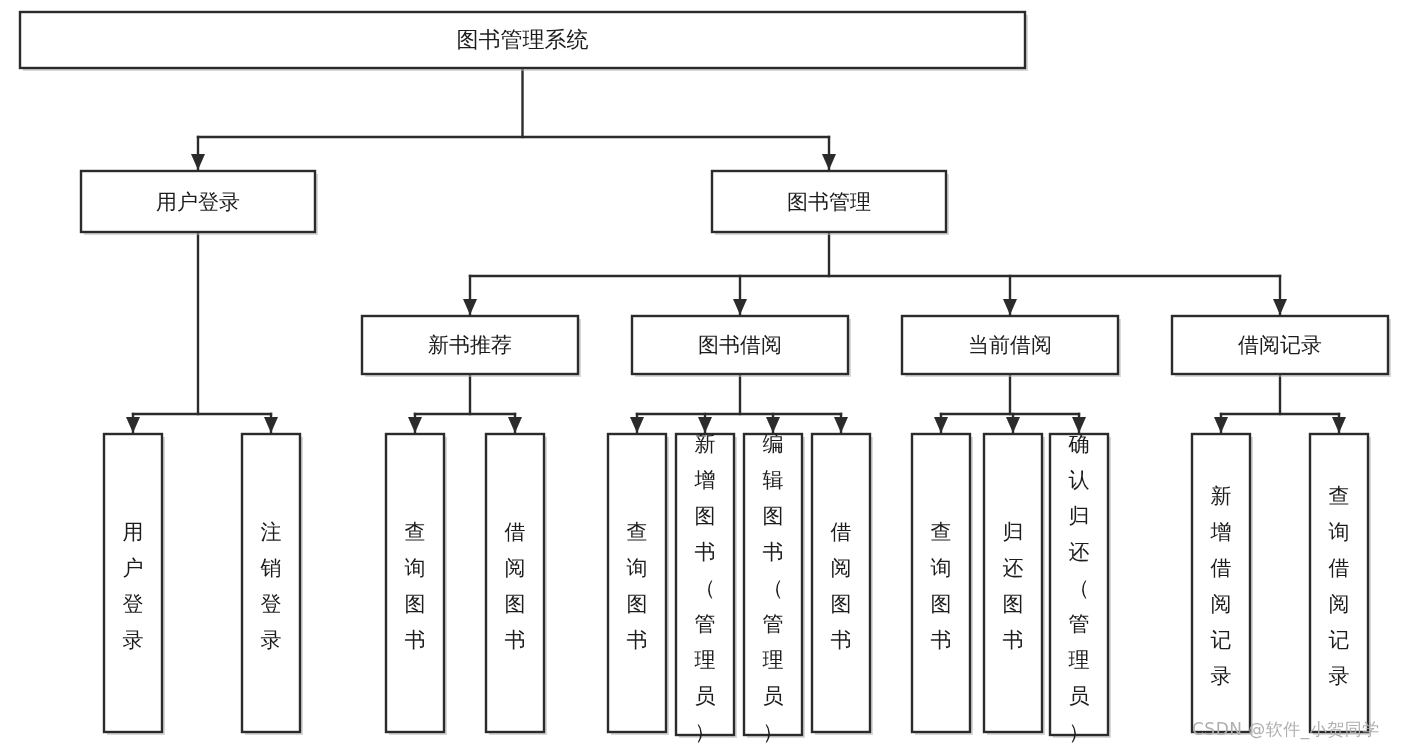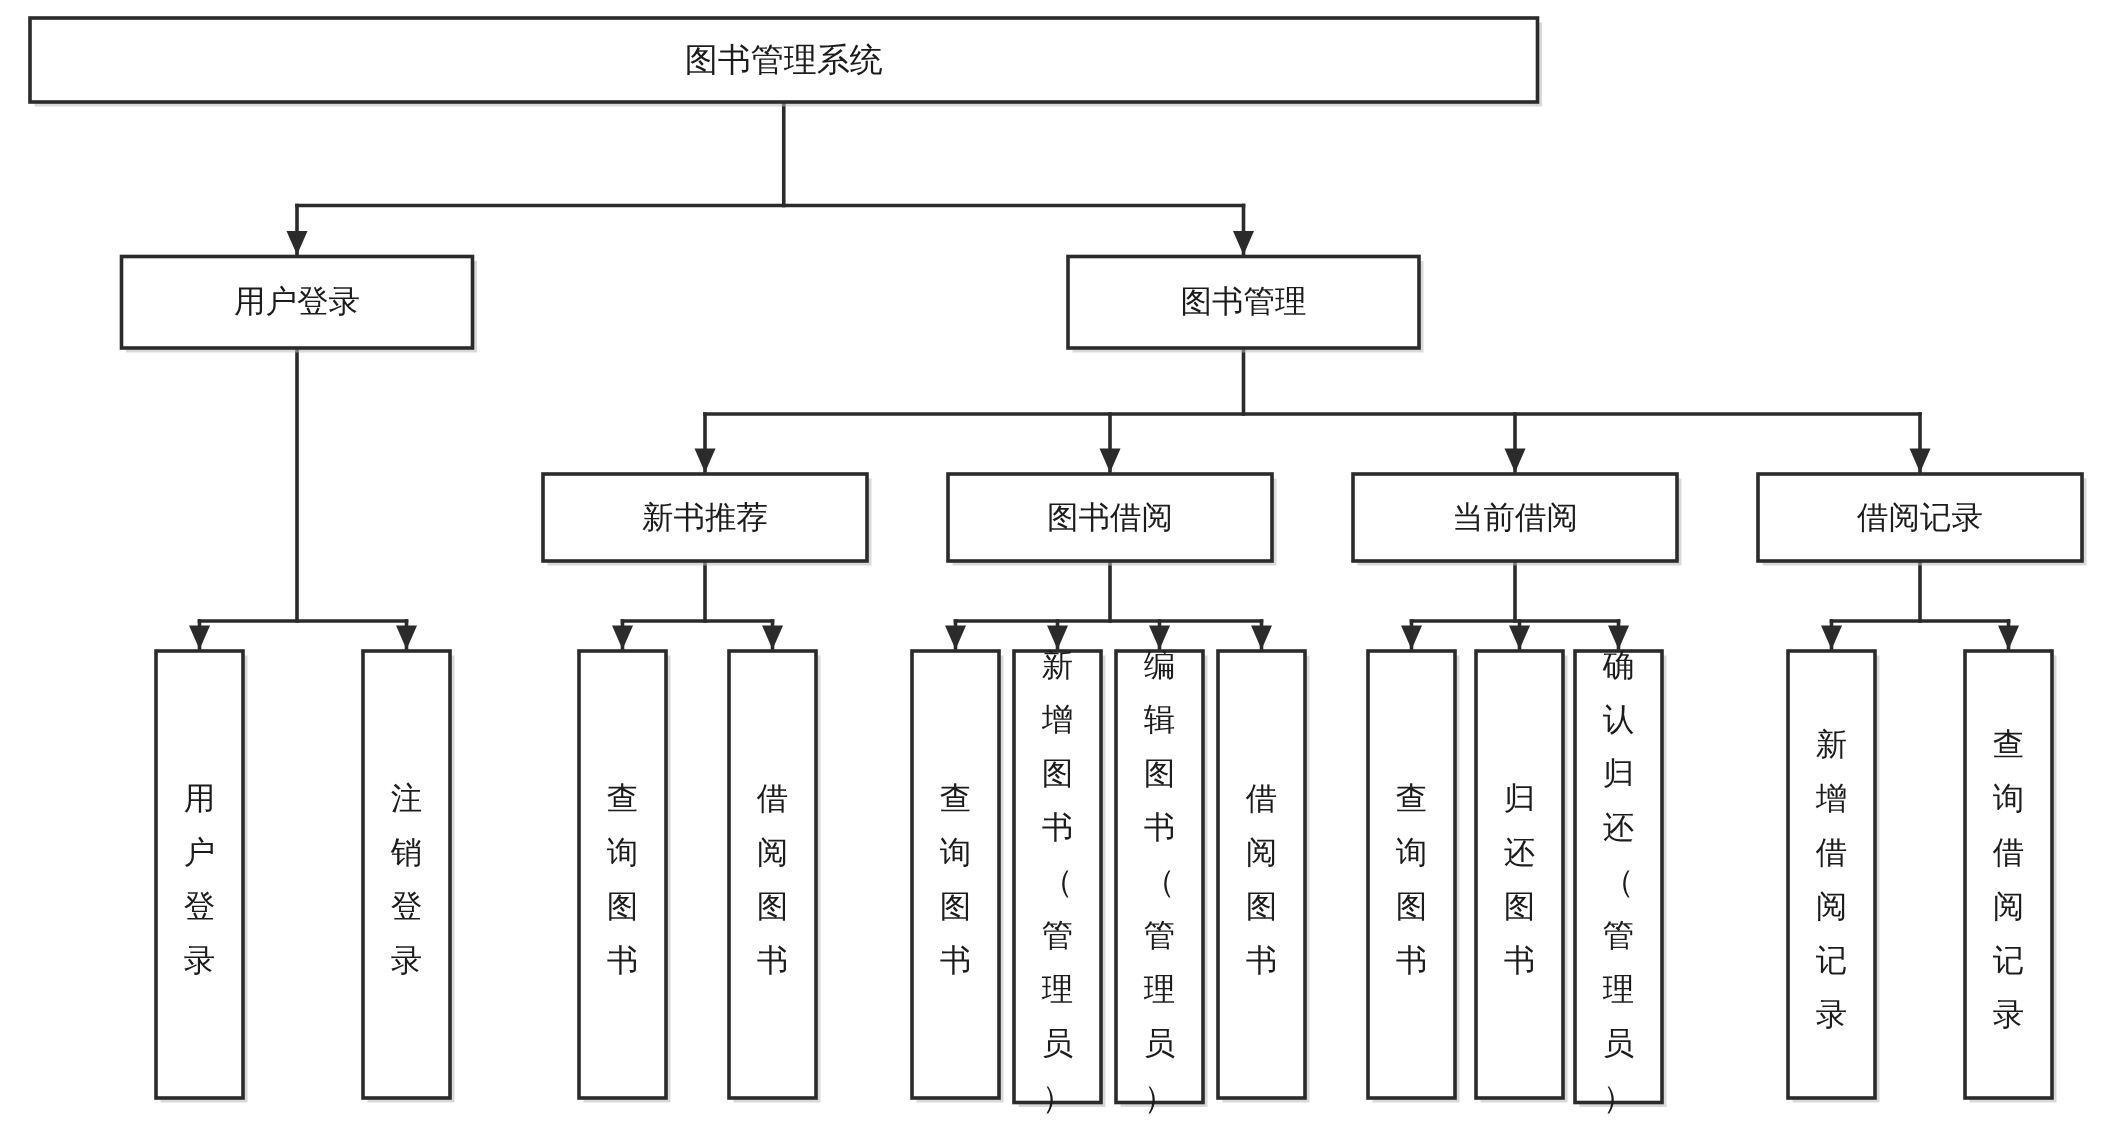--- a/index.html
+++ b/index.html
@@ -266,13 +266,14 @@
       <rect x="1310" y="434" width="58" height="298" class="node-box"></rect>
       <g>
         <text x="1339" y="503.08" class="vlabel">查</text>
         <text x="1339" y="539.0799999999999" class="vlabel">询</text>
         <text x="1339" y="575.0799999999999" class="vlabel">借</text>
         <text x="1339" y="611.0799999999999" class="vlabel">阅</text>
         <text x="1339" y="647.0799999999999" class="vlabel">记</text>
         <text x="1339" y="683.0799999999999" class="vlabel">录</text>
       </g>
     </svg>
+  <div class="watermark" style="left: 1192px; top: 718px;">CSDN @软件_小贺同学</div>
 </div>
 
 </body></html>

